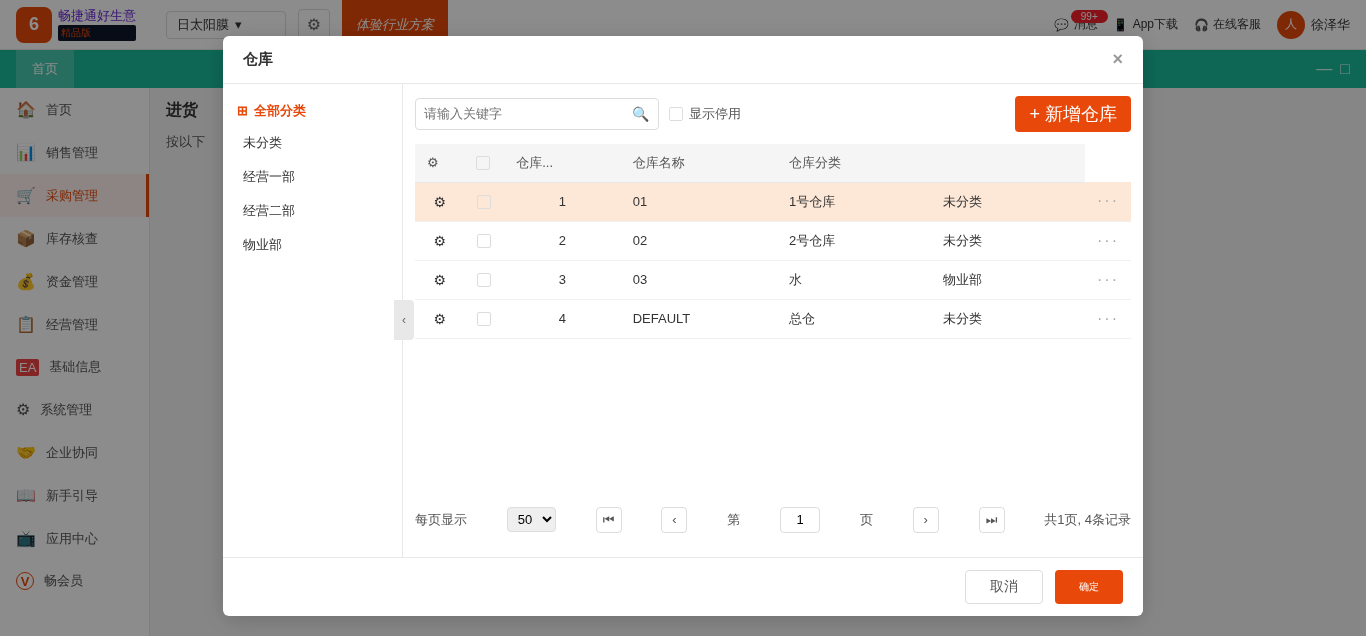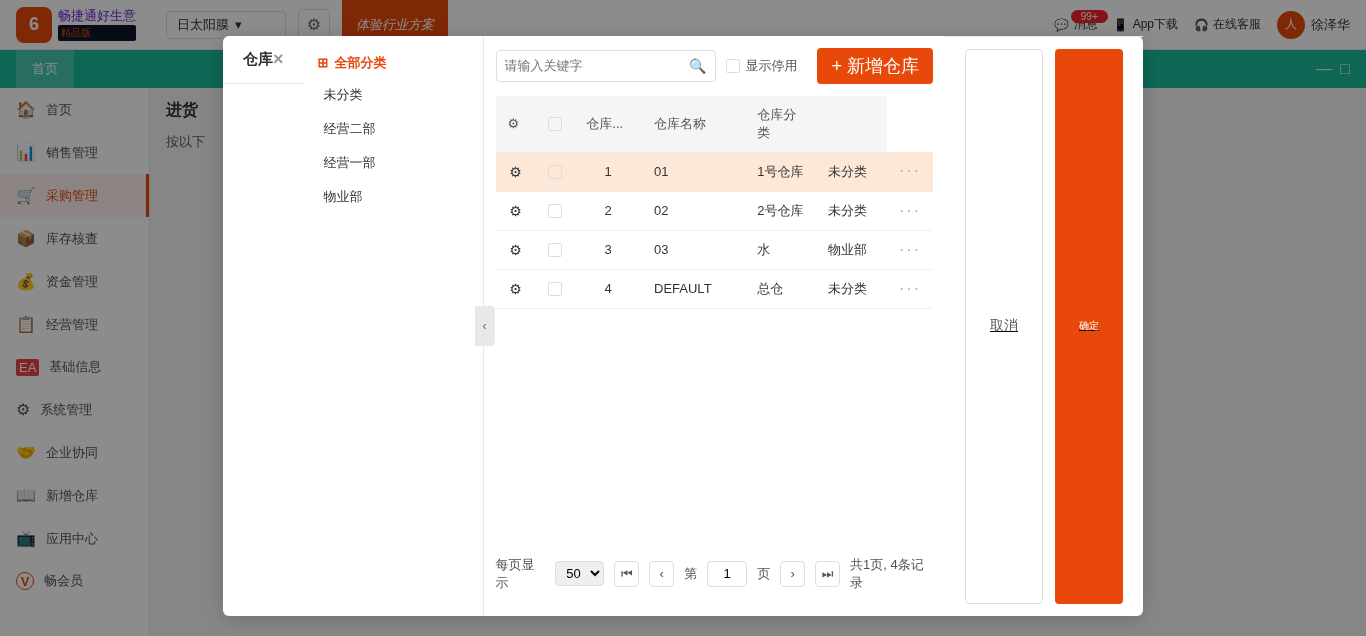--- a/index.html
+++ b/index.html
@@ -106,21 +106,21 @@
     }
 
     
     .modal {
       background: #fff;
       border-radius: 6px;
       width: 920px;
       min-height: 580px;
       box-shadow: 0 4px 24px rgba(0,0,0,0.18);
       display: flex;
-      flex-direction: row;
+      flex-direction: column;
       position: relative;
       margin-top: 15px;
     }
     .modal-header {
       height: 48px;
       border-bottom: 1px solid #e8e8e8;
       display: flex; align-items: center; padding: 0 20px;
       font-size: 15px; font-weight: bold; color: #333;
     }
     .modal-close {
@@ -151,21 +151,21 @@
     }
 
     
     .table-panel { flex: 1; display: flex; flex-direction: column; padding: 12px; overflow: hidden; }
     .table-toolbar {
       display: flex; align-items: center; gap: 10px; margin-bottom: 12px;
     }
     .search-input-wrap {
       display: flex; align-items: center;
       border: 1px solid #ddd; border-radius: 4px; padding: 0 8px;
-      height: 32px; width: 220px; background: #fff;
+      height: 32px; width: 244px; background: #fff;
     }
     .search-input-wrap input { border: none; outline: none; font-size: 13px; flex: 1; color: #999; }
     .search-icon { color: #999; font-size: 14px; cursor: pointer; }
     .show-disabled-wrap { display: flex; align-items: center; gap: 6px; font-size: 13px; color: #555; }
     .checkbox-square { width: 14px; height: 14px; border: 1px solid #ddd; border-radius: 2px; }
     .add-warehouse-btn {
       margin-left: auto;
       background: #e8490a; color: #fff; border: none; border-radius: 4px;
       padding: 6px 14px; font-size: 18px; cursor: pointer;
     }
@@ -184,32 +184,32 @@
     .col-check { width: 40px; text-align: center; }
     .col-gear { width: 50px; text-align: center; }
     .col-code { width: 120px; }
     .col-name { width: 160px; }
     .col-category { width: 160px; }
     .gear-icon-cell { color: #aaa; font-size: 14px; }
     .row-actions { color: #aaa; font-size: 16px; letter-spacing: 2px; }
 
     
     .pagination-bar {
-      display: flex; align-items: center; justify-content: center;
+      display: flex; align-items: center; justify-content: space-between;
       gap: 10px; padding: 12px 0; font-size: 13px; color: #555; margin-top: auto;
     }
     .page-select { border: 1px solid #ddd; border-radius: 4px; padding: 3px 6px; font-size: 13px; cursor: pointer; }
     .page-nav-btn { width: 26px; height: 26px; border: 1px solid #ddd; border-radius: 4px; display: flex; align-items: center; justify-content: center; cursor: pointer; color: #555; background: #fff; font-size: 13px; }
     .page-input { width: 40px; height: 26px; border: 1px solid #ddd; border-radius: 4px; text-align: center; font-size: 13px; }
 
     
     .modal-footer {
       border-top: 1px solid #e8e8e8;
       padding: 12px 20px;
-      display: flex; gap: 12px; text-decoration: underline;
+      display: flex; justify-content: flex-end; gap: 12px;
     }
     .cancel-btn {
       border: 1px solid #ddd; background: #fff; border-radius: 4px;
       padding: 7px 24px; font-size: 14px; cursor: pointer; color: #555;
     }
     .confirm-btn {
       background: #e8490a; color: #fff; border: none; border-radius: 4px;
       padding: 7px 24px; font-size: 10px; cursor: pointer;
     }
   </style>
@@ -299,21 +299,21 @@
     <div class="sidebar-item">
       <span class="sidebar-icon">⚙</span>
       <span>系统管理</span>
     </div>
     <div class="sidebar-item">
       <span class="sidebar-icon">🤝</span>
       <span>企业协同</span>
     </div>
     <div class="sidebar-item">
       <span class="sidebar-icon">📖</span>
-      <span>新增仓库</span>
+      <span>新手引导</span>
     </div>
     <div class="sidebar-item">
       <span class="sidebar-icon">📺</span>
       <span>应用中心</span>
     </div>
     <div class="sidebar-item">
       <span class="sidebar-icon" style="font-weight:bold;font-size:13px;color:#e8490a;border:1px solid #e8490a;border-radius:50%;width:18px;height:18px;display:flex;align-items:center;justify-content:center;">V</span>
       <span>畅会员</span>
     </div>
   </div>
@@ -338,24 +338,24 @@
 
       <div class="tree-panel">
         <div class="tree-panel-header">
           <span>⊞</span>
           <span>全部分类</span>
         </div>
         <div class="tree-item">
           <span>未分类</span>
         </div>
         <div class="tree-item">
+          <span>经营一部</span>
+        </div>
+        <div class="tree-item">
           <span>经营二部</span>
-        </div>
-        <div class="tree-item">
-          <span>经营一部</span>
         </div>
         <div class="tree-item">
           <span>物业部</span>
         </div>
         <div class="collapse-btn">
           <span>‹</span>
         </div>
       </div>
 
       <div class="table-panel">

